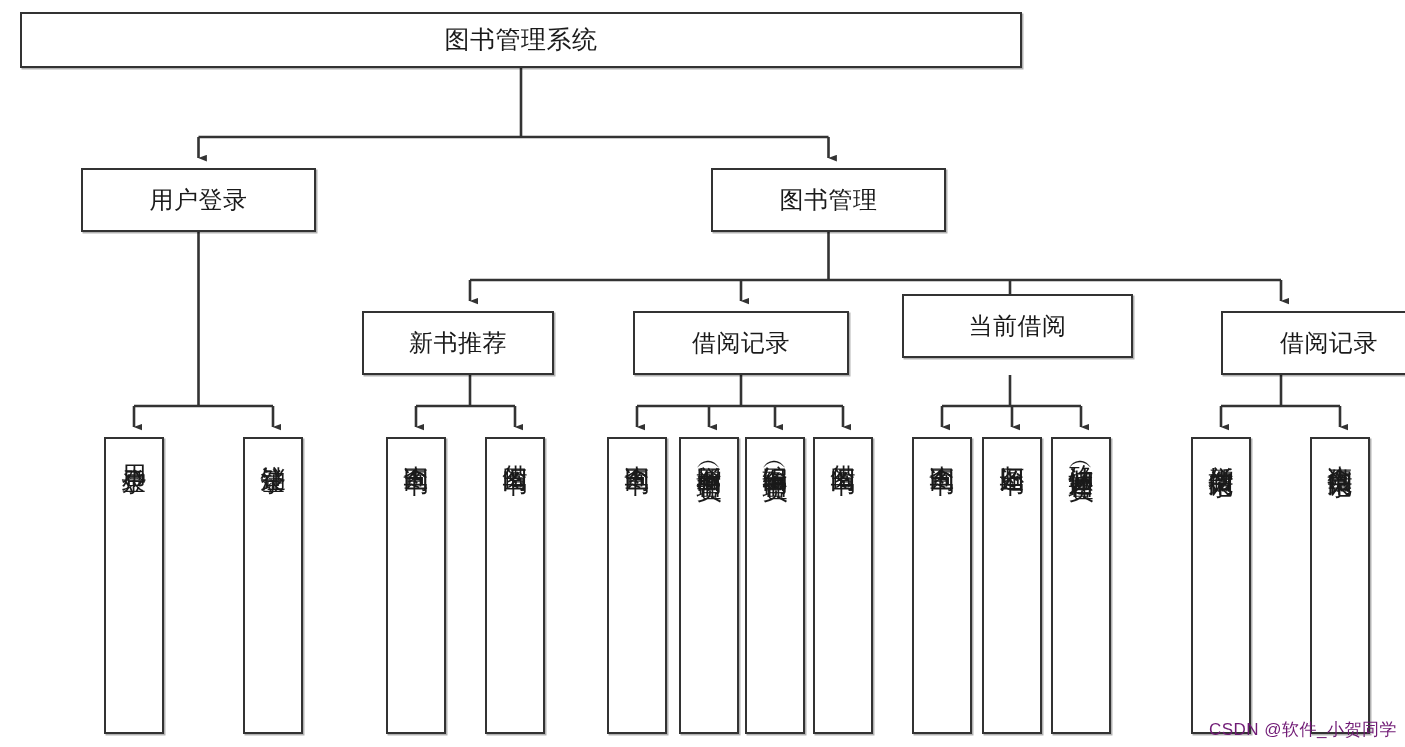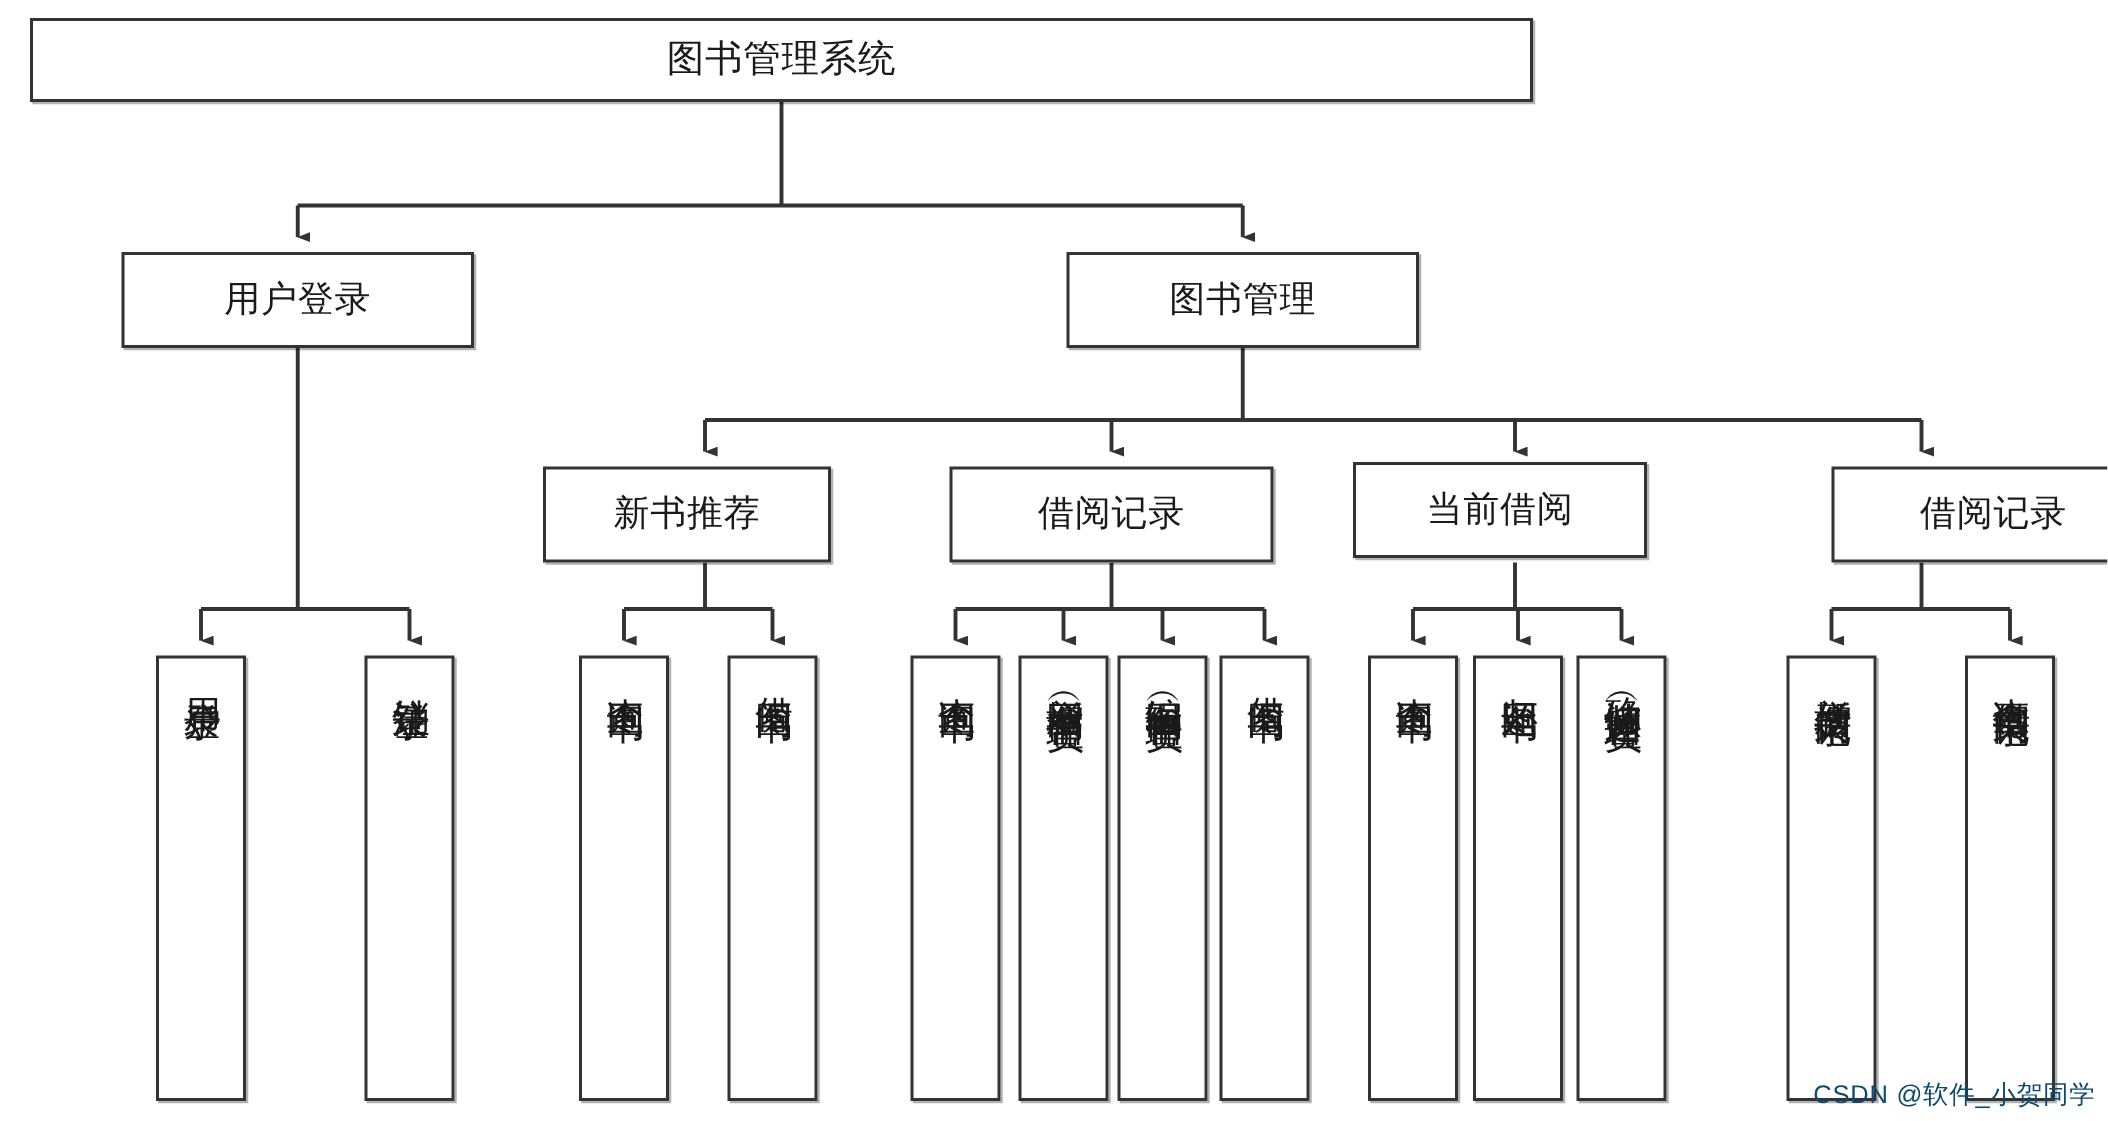--- a/index.html
+++ b/index.html
@@ -58,21 +58,21 @@
     text-orientation: upright;
     font-size: 25px;
     letter-spacing: 2px;
     line-height: 1;
   }
   #watermark {
     position: absolute;
     right: 8px;
     bottom: 6px;
     font-size: 17px;
-    color: #0c4a6e;
+    color: #701a75;
     letter-spacing: 0.5px;
     user-select: none;
     white-space: nowrap;
   }
 </style>
 </head>
 <body>
 
 <div id="diagram-root">
 
@@ -128,21 +128,21 @@
       </div>
       <div class="node horizontal" style="left: 711px; top: 168px; width: 235px; height: 64px;">
         <span class="node-label">图书管理</span>
       </div>
       <div class="node horizontal" style="left: 362px; top: 311px; width: 192px; height: 64px;">
         <span class="node-label">新书推荐</span>
       </div>
       <div class="node horizontal" style="left: 633px; top: 311px; width: 216px; height: 64px;">
         <span class="node-label">借阅记录</span>
       </div>
-      <div class="node horizontal" style="left: 902px; top: 308px; width: 196px; height: 64px;">
+      <div class="node horizontal" style="left: 902px; top: 294px; width: 231px; height: 64px;">
         <span class="node-label">当前借阅</span>
       </div>
       <div class="node horizontal" style="left: 1173px; top: 311px; width: 216px; height: 64px; margin-left: 48px;">
         <span class="node-label">借阅记录</span>
       </div>
       <div class="node vertical" style="left: 104px; top: 437px; width: 60px; height: 297px;">
         <span class="node-label">用户登录</span>
       </div>
       <div class="node vertical" style="left: 243px; top: 437px; width: 60px; height: 297px;">
         <span class="node-label">注销登录</span>

